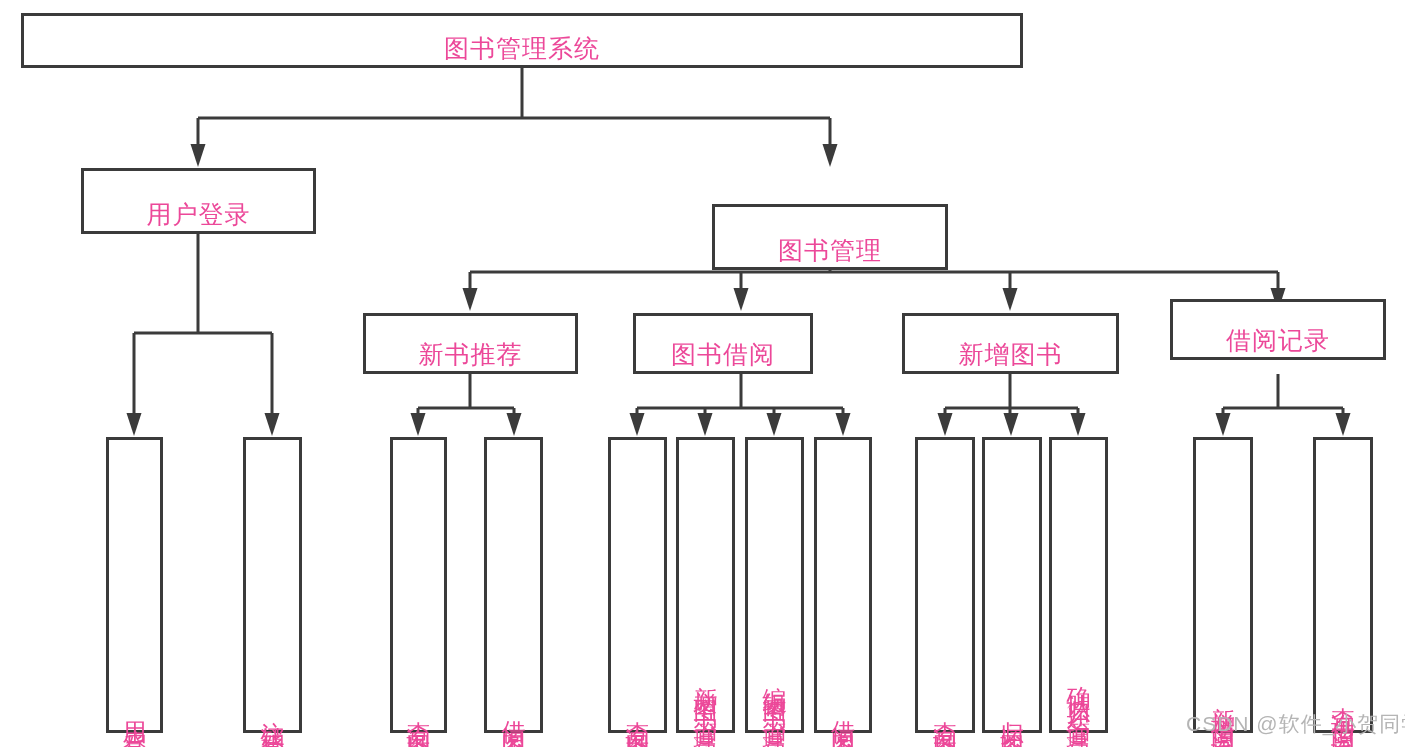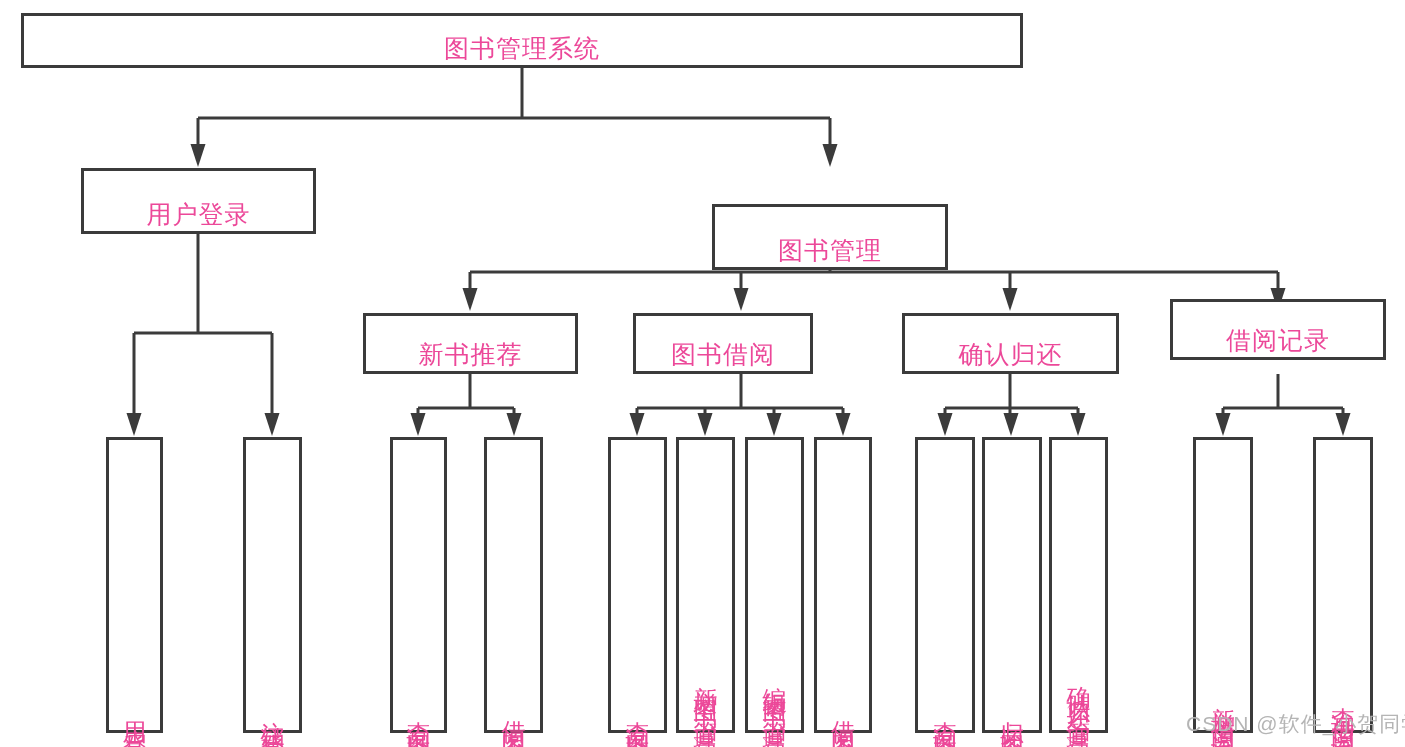--- a/index.html
+++ b/index.html
@@ -106,21 +106,21 @@
     <span class="lbl">图书管理</span>
   </div>
 
   <div class="box hbox" style="left:363px; top:313px; width:215px; height:61px;">
     <span class="lbl">新书推荐</span>
   </div>
   <div class="box hbox" style="left:633px; top:313px; width:180px; height:61px;">
     <span class="lbl">图书借阅</span>
   </div>
   <div class="box hbox" style="left:902px; top:313px; width:217px; height:61px;">
-    <span class="lbl">确认归还</span>
+    <span class="lbl">新增图书</span>
   </div>
   <div class="box hbox" style="left:1170px; top:299px; width:216px; height:61px;">
     <span class="lbl">借阅记录</span>
   </div>
 
   <div class="box vbox" style="left:106px; top:437px; width:57px; height:296px;">
     <span class="lbl">用户登录</span>
   </div>
   <div class="box vbox" style="left:243px; top:437px; width:59px; height:296px;">
     <span class="lbl">注销登录</span>

